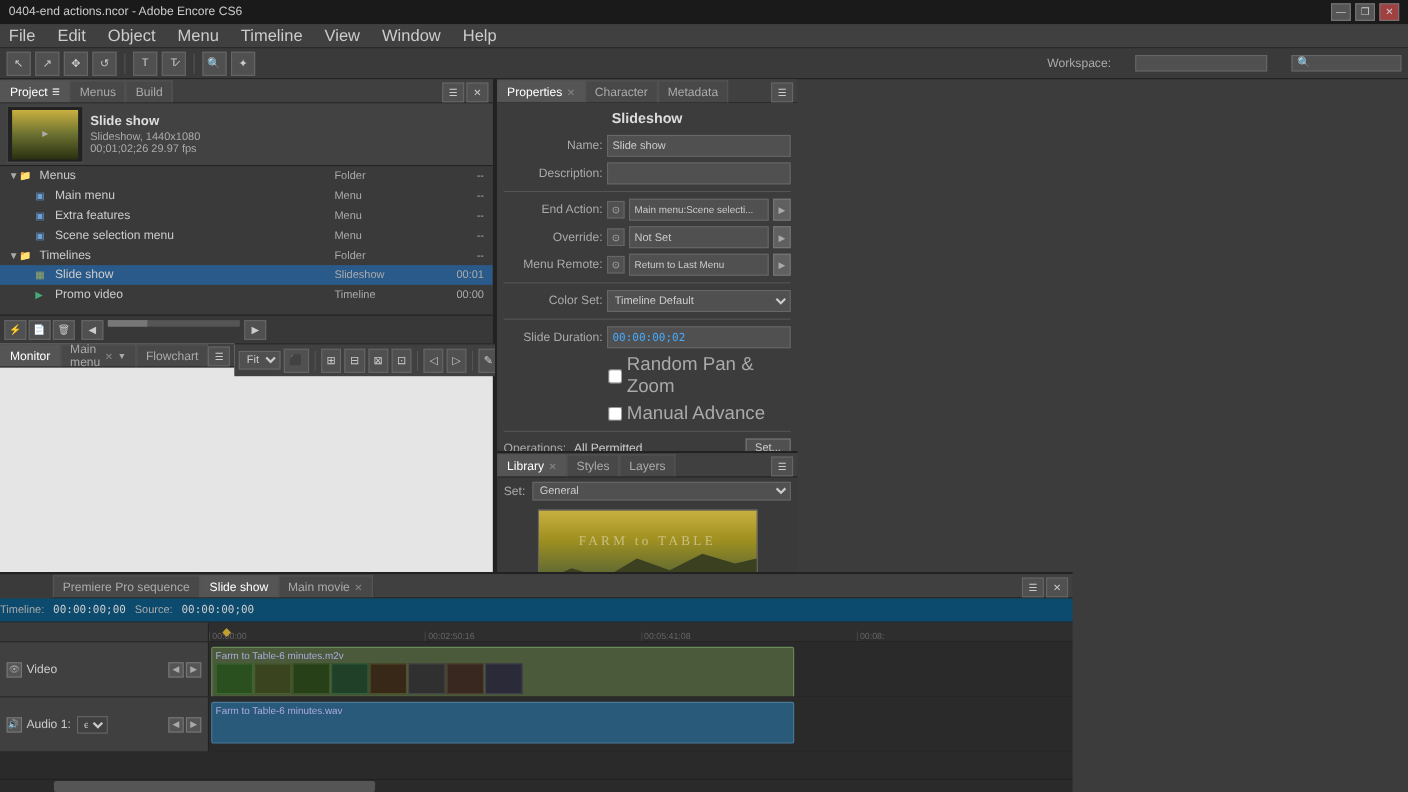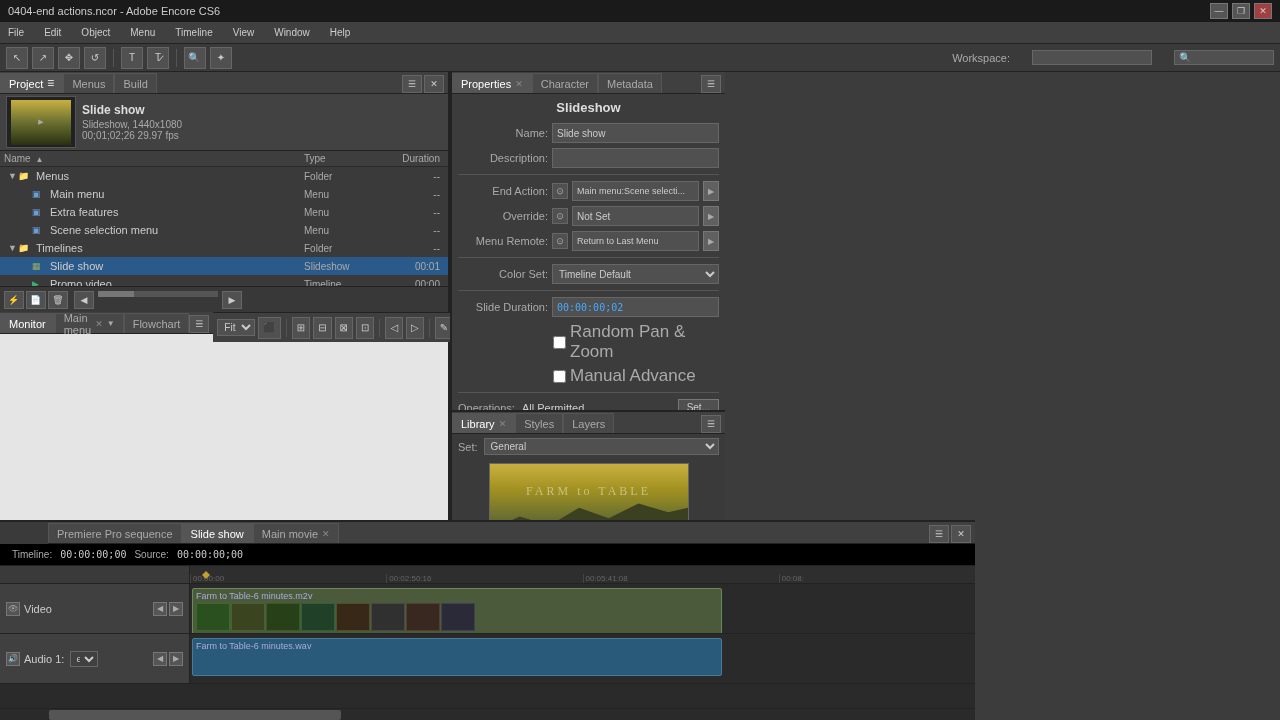--- a/index.html
+++ b/index.html
@@ -5,21 +5,21 @@
     * { margin: 0; padding: 0; box-sizing: border-box; }
     body { width: 1280px; height: 720px; overflow: hidden; background: #3c3c3c; font-family: Arial, sans-serif; font-size: 11px; color: #ccc; }
     
     
     #titlebar { background: #1a1a1a; height: 22px; display: flex; align-items: center; justify-content: space-between; padding: 0 8px; color: #ccc; font-size: 11px; }
     #titlebar-controls { display: flex; gap: 4px; }
     .win-btn { width: 18px; height: 16px; background: #555; border: 1px solid #777; font-size: 9px; display: flex; align-items: center; justify-content: center; cursor: pointer; color: #ccc; }
     
     
     #menubar { background: #404040; height: 22px; display: flex; align-items: center; padding: 0 4px; gap: 12px; border-bottom: 1px solid #222; }
-    .menu-item { color: #ccc; font-size: 10px; cursor: pointer; padding: 2px 4px; text-align: center; }
+    .menu-item { color: #ccc; font-size: 15px; cursor: pointer; padding: 2px 4px; text-align: center; }
     
     
     #toolbar { background: #3a3a3a; height: 28px; display: flex; align-items: center; padding: 0 6px; gap: 4px; border-bottom: 1px solid #222; }
     .tool-btn { width: 22px; height: 22px; background: #505050; border: 1px solid #666; display: flex; align-items: center; justify-content: center; cursor: pointer; font-size: 10px; color: #ccc; }
     .tool-sep { width: 1px; height: 18px; background: #555; margin: 0 3px; }
     .workspace-area { margin-left: auto; display: flex; align-items: center; gap: 22px; }
     .workspace-label { color: #aaa; font-size: 11px; }
     .workspace-select { background: #505050; border: 1px solid #666; color: #ccc; padding: 1px 4px; font-size: 10px; width: 120px; }
     .search-box { background: #505050; border: 1px solid #666; color: #ccc; padding: 1px 4px; font-size: 10px; width: 100px; }
 
@@ -144,21 +144,21 @@
     .lib-item-icon { width: 14px; height: 14px; background: #606060; border: 1px solid #777; display: flex; align-items: center; justify-content: center; font-size: 8px; color: #aaa; flex-shrink: 0; }
     
     
     #bottom-area { position: absolute; bottom: 0; left: 0; width: 975px; height: 200px; background: #3a3a3a; border-top: 2px solid #222; display: flex; flex-direction: column; }
     
     .timeline-tabs { display: flex; background: #404040; border-bottom: 1px solid #222; height: 22px; align-items: flex-end; margin-left: 48px; }
     .timeline-tab { padding: 2px 8px; font-size: 11px; color: #aaa; cursor: pointer; border-top: 1px solid #555; border-left: 1px solid #555; border-right: 1px solid #555; background: #484848; height: 20px; display: flex; align-items: center; }
     .timeline-tab.active { background: #555; color: #fff; }
     .timeline-tab-close { margin-left: 4px; font-size: 9px; color: #888; }
     
-    .timeline-header { display: flex; background: #000000; border-bottom: 1px solid #222; height: 22px; align-items: center; padding: 0 12px; gap: 8px; font-size: 10px; color: #aaa; }
+    .timeline-header { display: flex; background: #0c4a6e; border-bottom: 1px solid #222; height: 22px; align-items: center; padding: 0 0; gap: 8px; font-size: 10px; color: #aaa; }
     .tl-label { color: #aaa; }
     .tl-value { color: #ccc; font-family: monospace; }
     .timeline-track { display: flex; height: 50px; border-bottom: 1px solid #222; }
     .track-label { width: 190px; background: #404040; border-right: 1px solid #222; display: flex; align-items: center; padding: 0 6px; gap: 4px; font-size: 11px; color: #ccc; flex-shrink: 0; }
     .track-label-btn { width: 14px; height: 14px; background: #555; border: 1px solid #777; display: flex; align-items: center; justify-content: center; font-size: 8px; color: #aaa; cursor: pointer; }
     .track-content { flex: 1; background: #2a2a2a; position: relative; overflow: hidden; }
     
     .timeline-scrollbar { height: 12px; background: #2a2a2a; border-top: 1px solid #222; position: relative; }
     .timeline-scrollbar-thumb { position: absolute; left: 5%; width: 30%; height: 10px; top: 1px; background: #555; border-radius: 2px; }
   </style>
@@ -231,28 +231,20 @@
             <span style="font-size:7px;color:#aaa;font-family:Georgia;">▶</span>
           </div>
         </div>
         <div class="project-info">
           <div class="name">Slide show</div>
           <div>Slideshow, 1440x1080</div>
           <div>00;01;02;26 29.97 fps</div>
         </div>
       </div>
 
-      <div class="tree-header">
-        <div class="col-name">
-          <span>Name</span>
-          <span class="tree-sort">▲</span>
-        </div>
-        <div class="col-type">Type</div>
-        <div class="col-dur">Duration</div>
-      </div>
 
       <div class="tree-body">
 
         <div class="tree-row">
           <span class="tree-indent" style="width:4px"></span>
           <span class="tree-toggle">▼</span>
           <span class="tree-icon folder-icon">📁</span>
           <span class="tree-name">Menus</span>
           <span class="tree-type">Folder</span>
           <span class="tree-dur">--</span>

